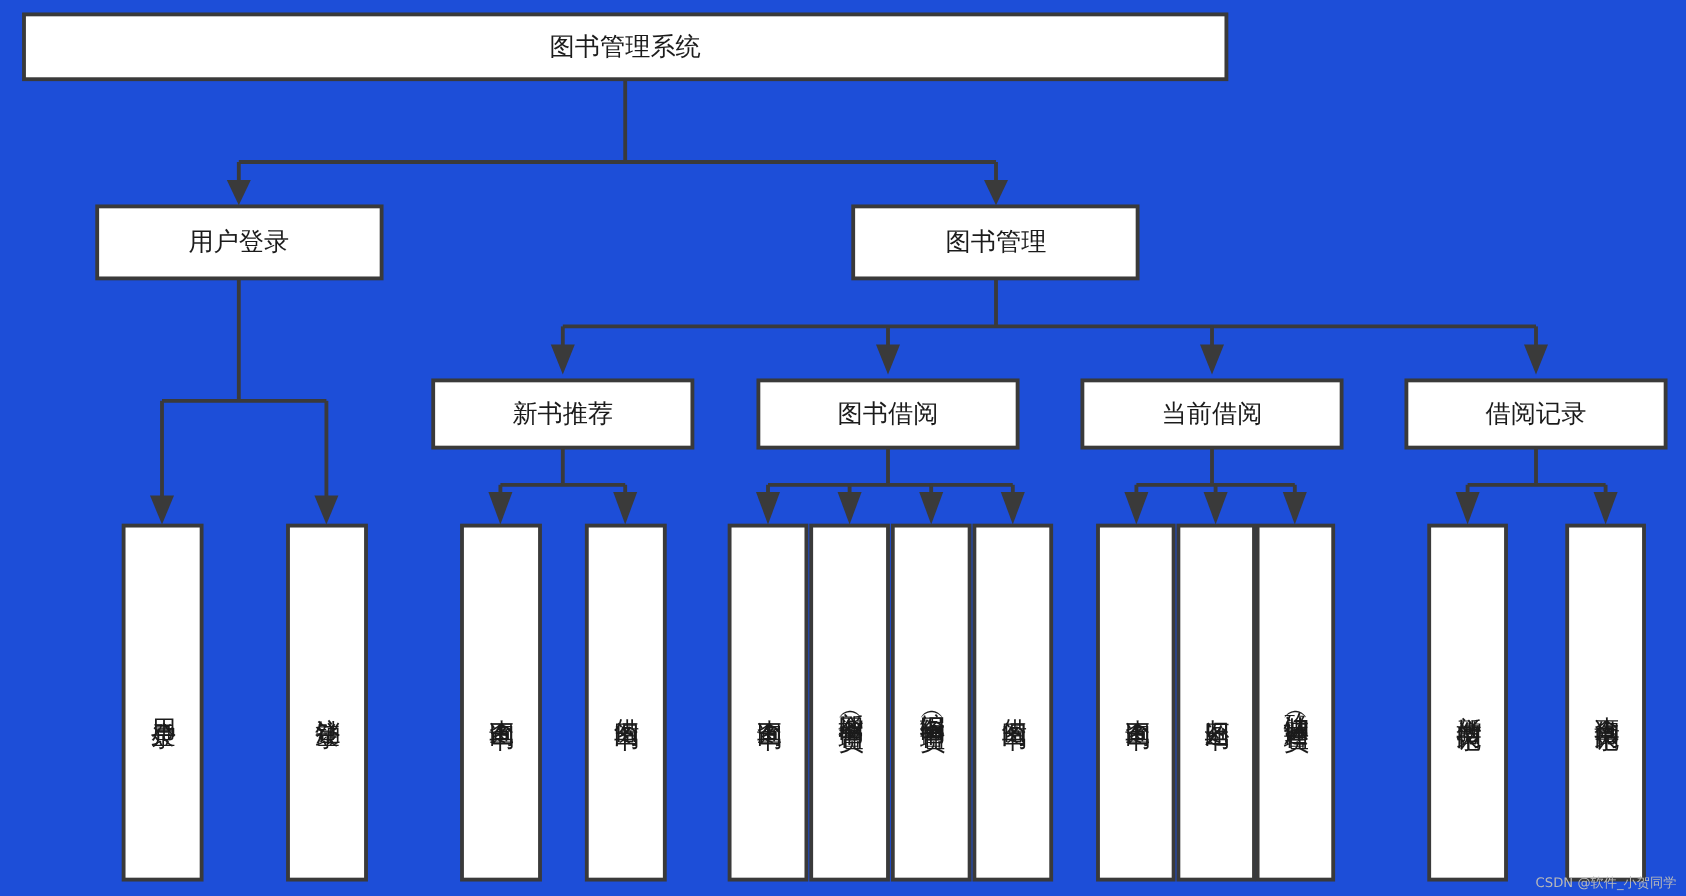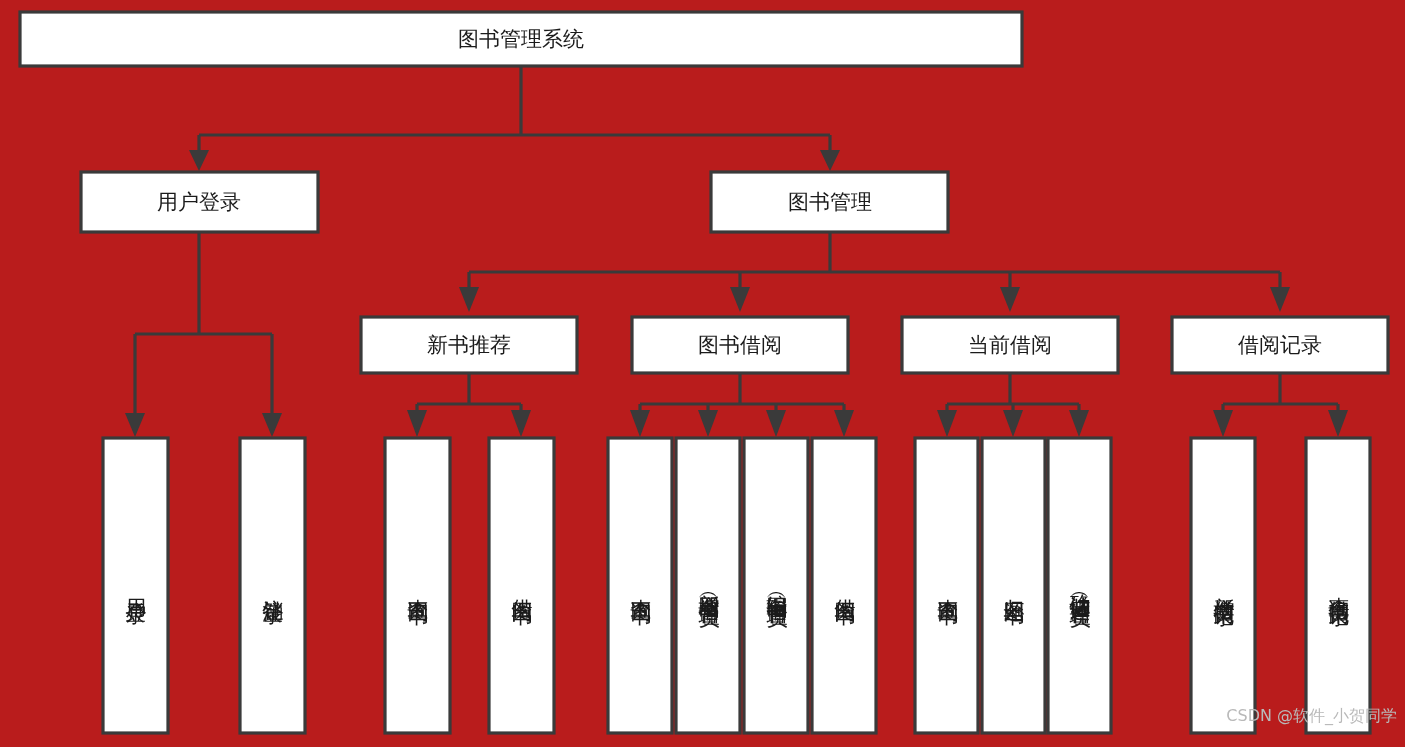--- a/index.html
+++ b/index.html
@@ -1,25 +1,25 @@
 <!DOCTYPE html>
 <html><head>
 <meta charset="utf-8">
 <style>
   html,body{margin:0;padding:0;background:#ffffff;}
   body{font-family:"Liberation Sans","DejaVu Sans",sans-serif;}
-  #stage{position:relative;width:1405px;height:747px;background:#b91c1c;overflow:hidden;}
+  #stage{position:relative;width:1405px;height:747px;background:#1d4ed8;overflow:hidden;}
   svg#diagram{position:absolute;left:0;top:0;width:1405px;height:747px;}
   .node-rect{fill:#ffffff;stroke:#3a3a3a;stroke-width:3.2;}
   .edge{fill:none;stroke:#3a3a3a;stroke-width:3.2;stroke-linecap:butt;}
   .arrow-head{fill:#3a3a3a;stroke:none;}
   .node-label{fill:#1b1b1b;font-family:"DejaVu Sans","Liberation Sans",sans-serif;text-anchor:middle;dominant-baseline:middle;}
   .lbl-h{font-size:21px;}
   .lbl-v{font-size:21px;writing-mode:vertical-rl;text-orientation:upright;letter-spacing:2px;}
-  .watermark{position:absolute;right:8px;bottom:20px;color:#b9b9b9;font-size:16px;
+  .watermark{position:absolute;right:8px;bottom:4px;color:#b9b9b9;font-size:11px;
     font-family:"DejaVu Sans","Liberation Sans",sans-serif;white-space:nowrap;user-select:none;}
 </style>
 </head>
 <body>
 
 <div id="stage">
 
   <svg id="diagram" viewBox="0 0 1405 747">
 
     <g>

